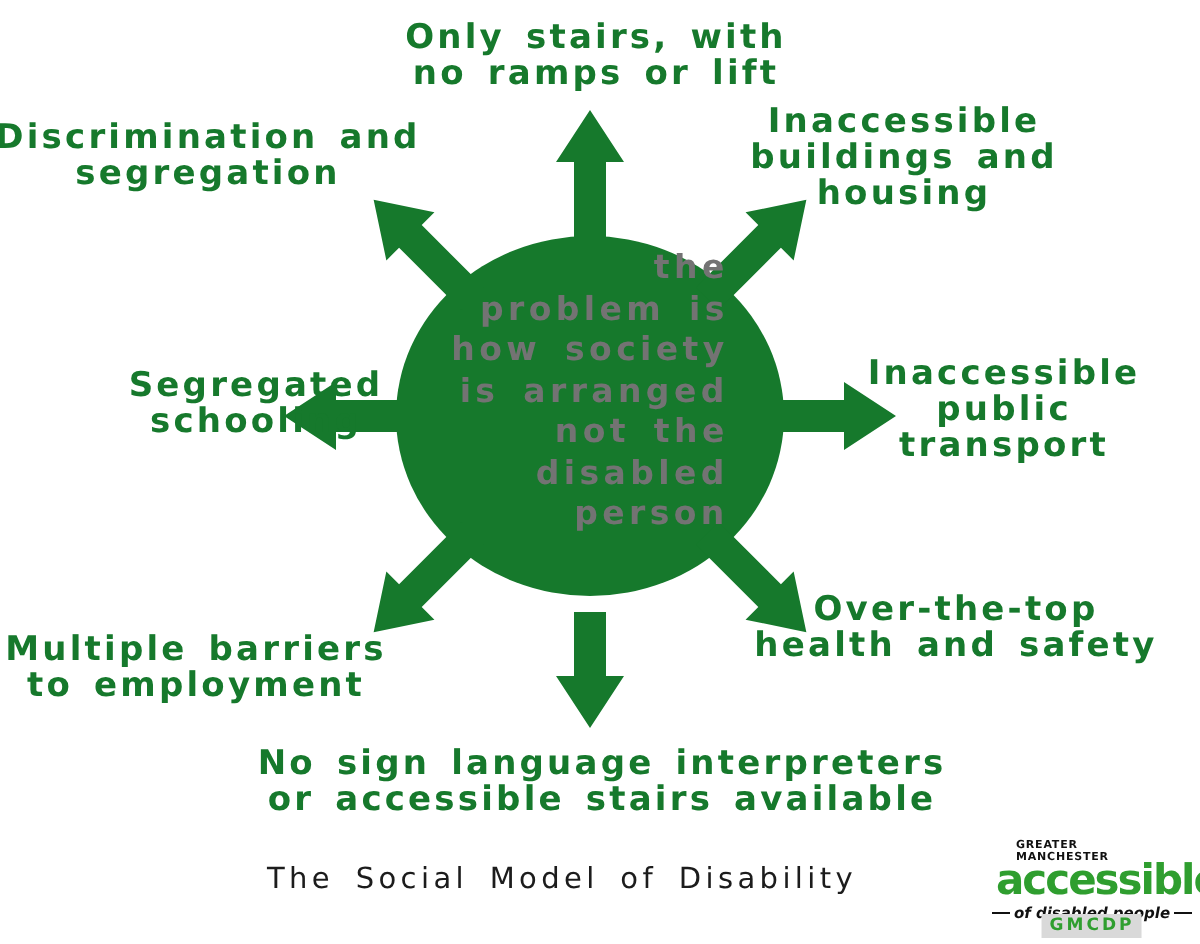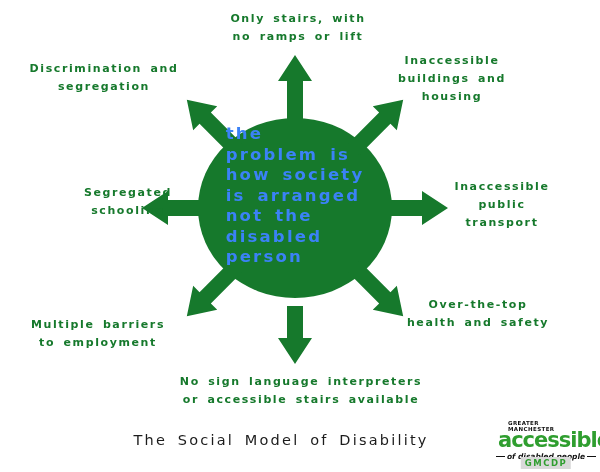--- a/index.html
+++ b/index.html
@@ -6,27 +6,27 @@
   .stage {
     position:relative; width:600px; height:472px; background:#fff;
     font-family:"DejaVu Sans","Liberation Sans",sans-serif; overflow:hidden;
   }
   svg.diagram { position:absolute; left:0; top:0; }
 
   .spoke-label {
     position:absolute; transform:translateX(-50%);
     white-space:pre; text-align:center;
     color:var(--green); font-weight:bold;
-    font-size:11px; line-height:18px;
+    font-size:17px; line-height:18px;
     letter-spacing:1.6px; word-spacing:3px;
   }
   .center-text {
     position:absolute; left:295px; top:124px; transform:translateX(-50%);
-    white-space:pre; text-align:left;
-    color:#3b82f6; font-weight:bold;
+    white-space:pre; text-align:right;
+    color:#737373; font-weight:bold;
     font-size:16.5px; line-height:20.5px;
     letter-spacing:2.2px; word-spacing:4px;
   }
   .caption {
     position:absolute; left:281px; top:432px; transform:translateX(-50%);
     white-space:pre; color:var(--caption-color);
     font-size:14.5px; letter-spacing:2.2px; word-spacing:4px;
   }
 
   

